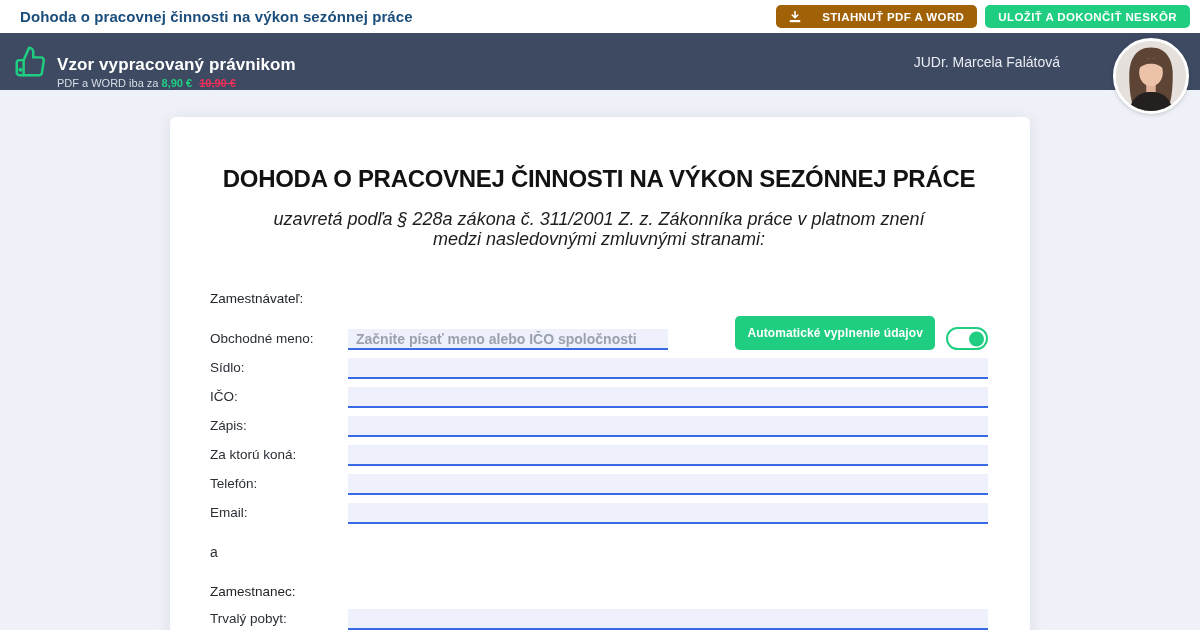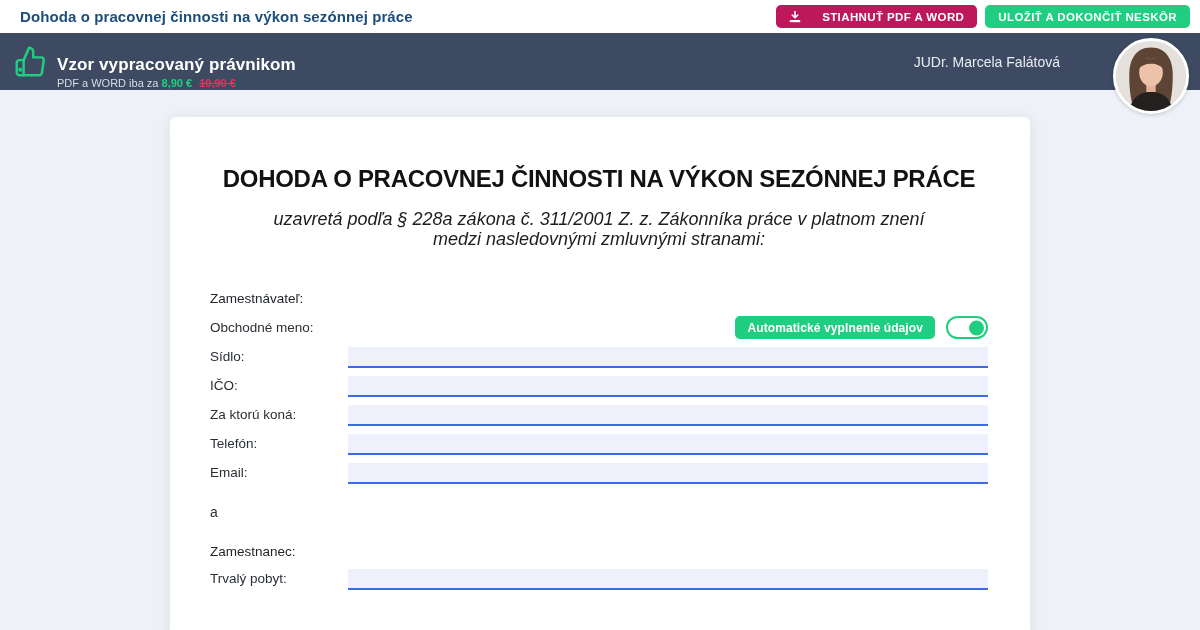--- a/index.html
+++ b/index.html
@@ -18,21 +18,21 @@
   .topbar-title {
     color:#1c4e7c; font-weight:bold; font-size:15px; letter-spacing:0.1px;
   }
   .topbar-actions { display:flex; gap:8px; }
   .btn {
     height:23px; border:none; border-radius:5px; cursor:pointer;
     display:inline-flex; align-items:center; gap:6px;
     color:#fff; font-weight:bold; font-size:11.5px; letter-spacing:0.4px;
     padding:0 13px; font-family:inherit;
   }
-  .btn-blue { background:#be185d;gap:21px; }
+  .btn-blue { background:#a16207;gap:21px; }
   .btn-green { background:#1fce80; }
   .dl-icon { width:12px; height:12px; display:inline-block; }
 
   
   .promobar {
     height:57px; background:#3d4a62; position:relative; z-index:4;
     display:flex; align-items:center; padding:0 120px 0 14px;
   }
   .thumb-icon { width:33px; height:35px; margin-right:10px; flex-shrink:0; }
   .promo-text { flex:1; }
@@ -68,21 +68,21 @@
     width:138px; flex-shrink:0; font-size:13.5px; color:#2b3037; padding-bottom:4px;
   }
   .field-input {
     flex:1 1 auto; height:21px; background:#eef1fb; border:none;
     border-bottom:2px solid #3a6be6; font-family:inherit; font-size:14px;
     color:#2b3037; padding:0 8px; outline:none; border-radius:0;
   }
   .field-input::placeholder { color:#9aa1ad; font-weight:bold; opacity:1; }
   .field-input.short { flex:0 0 320px; }
   .autofill-btn {
-    margin-left:auto; height:23px; border:none; border-radius:5px; cursor:pointer;
+    margin-left:auto; height:34px; border:none; border-radius:5px; cursor:pointer;
     background:#1fce80; color:#fff; font-weight:bold; font-size:12px;
     padding:0 12px; font-family:inherit; letter-spacing:0.1px;
   }
   .toggle {
     margin-left:11px; width:42px; height:23px; border:2px solid #1fce80;
     border-radius:12px; background:#ffffff; position:relative; cursor:pointer; flex-shrink:0;
   }
   .toggle .knob {
     position:absolute; right:2px; top:50%; transform:translateY(-50%);
     width:15px; height:15px; border-radius:50%; background:#1fce80;
@@ -144,36 +144,41 @@
   <div class="doc-title">DOHODA O PRACOVNEJ ČINNOSTI NA VÝKON SEZÓNNEJ PRÁCE</div>
   <div class="doc-subtitle">uzavretá podľa § 228a zákona č. 311/2001 Z. z. Zákonníka práce v platnom znení</div>
   <div class="doc-subtitle">medzi nasledovnými zmluvnými stranami:</div>
 
   <div class="form-area">
 
     <div class="section-heading">Zamestnávateľ:</div>
 
     <div class="form-row">
       <div class="form-label">Obchodné meno:</div>
+      <input class="field-input short" type="text" placeholder="Začnite písať meno alebo IČO spoločnosti" style="">
       <button class="autofill-btn">Automatické vyplnenie údajov</button>
       <div class="toggle">
           <div class="knob"></div>
         </div>
     </div>
 
     <div class="form-row">
       <div class="form-label">Sídlo:</div>
       <input class="field-input" type="text" style="">
     </div>
 
     <div class="form-row">
       <div class="form-label">IČO:</div>
       <input class="field-input" type="text" style="">
     </div>
 
+    <div class="form-row">
+      <div class="form-label">Zápis:</div>
+      <input class="field-input" type="text" style="">
+    </div>
 
     <div class="form-row">
       <div class="form-label">Za ktorú koná:</div>
       <input class="field-input" type="text" style="">
     </div>
 
     <div class="form-row">
       <div class="form-label">Telefón:</div>
       <input class="field-input" type="text" style="">
     </div>

